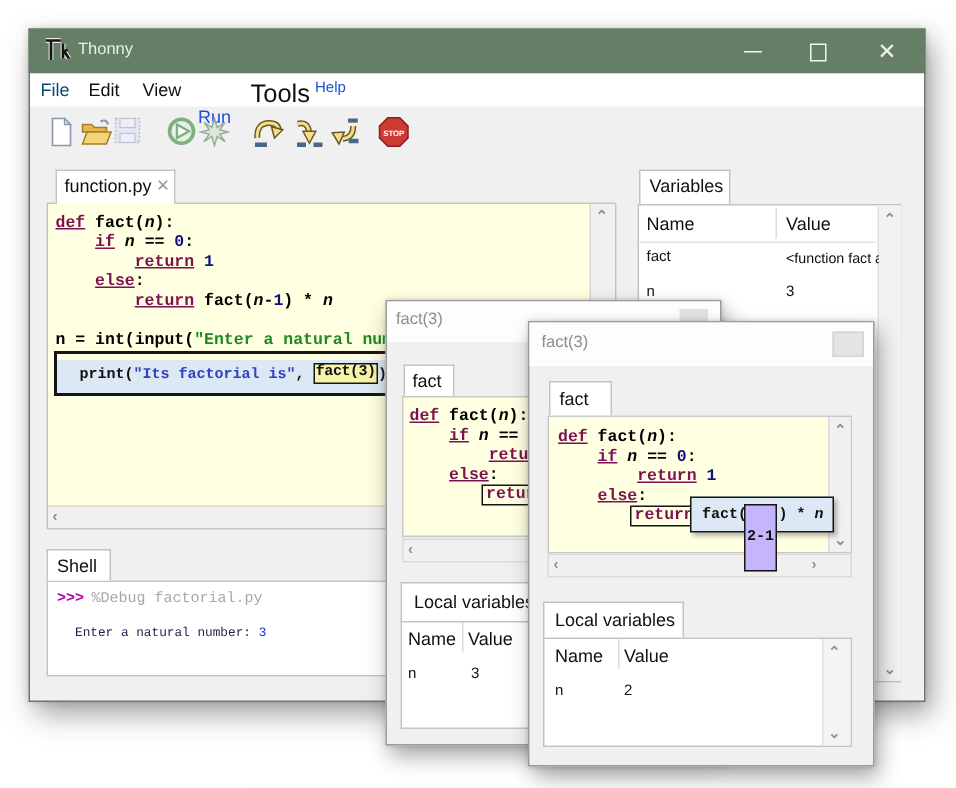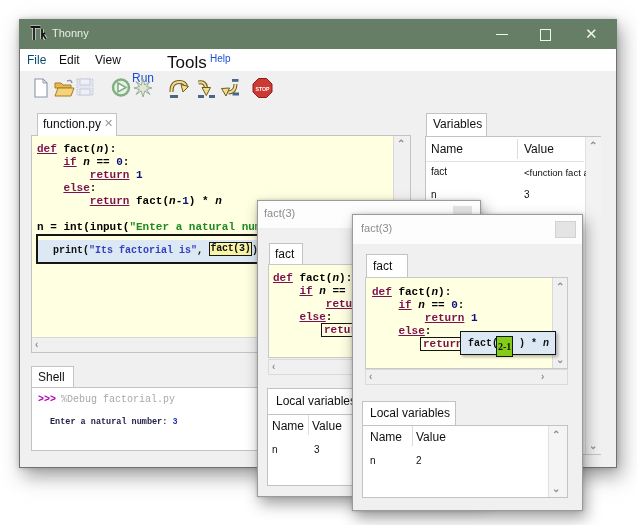--- a/index.html
+++ b/index.html
@@ -158,21 +158,21 @@
 <div class="abs" style="left:524px; top:189px; z-index:3; font-size:10px; color:#101010;">3</div>
 
 <div class="abs" style="left:31px; top:366px; width:43px; height:21px; background:#ffffff;
   border:1px solid #c3c3c3; border-bottom:none; z-index:3;"></div>
 <div class="abs" style="left:38px; top:370px; z-index:4; font-size:12px; color:#101010;">Shell</div>
 
 <div class="abs" style="left:31px; top:387px; width:381px; height:64px; background:#ffffff;
   border:1px solid #c3c3c3; z-index:2;"></div>
 <div class="abs mono" style="left:38px; top:394px; z-index:3; font-size:10px; font-weight:bold; color:#b000b0;">&gt;&gt;&gt;</div>
 <div class="abs mono" style="left:61px; top:394px; z-index:3; font-size:10px; color:#a8a8a8;">%Debug factorial.py</div>
-<div class="abs mono" style="left:50px; top:417px; z-index:3; font-size:8.5px; font-weight:bold; color:#24244a;text-align:center;">Enter a natural number: <span style="color:#2233bb;">3</span></div>
+<div class="abs mono" style="left:50px; top:417px; z-index:3; font-size:8.5px; font-weight:normal; color:#24244a;text-align:center;">Enter a natural number: <span style="color:#2233bb;">3</span></div>
 
 <div class="abs" style="left:257px; top:200px; width:224px; height:297px; background:#f0f0f0;
   border:1px solid #9b9b9b; box-shadow:3px 7px 14px rgba(60,60,60,.48), 0 0 3px rgba(100,100,100,.3); z-index:10;"></div>
 <div class="abs" style="left:258px; top:201px; width:222px; height:27px; background:#fdfdfd; z-index:11;"></div>
 <div class="abs ttl" style="left:264px; top:207px; z-index:12;">fact(3)</div>
 <div class="abs" style="left:453px; top:206px; width:19px; height:15px; background:#e2e2e2; z-index:12;"></div>
 
 <div class="abs" style="left:269px; top:243px; width:34px; height:21px; background:#ffffff;
   border:1px solid #c3c3c3; border-bottom:none; z-index:11;"></div>
 <div class="abs" style="left:275px; top:247px; z-index:12; font-size:12px; color:#101010;">fact</div>
@@ -225,21 +225,21 @@
         <span class="kw">return</span> <span class="num">1</span>
     <span class="kw">else</span>:</div>
 <div class="abs mono" style="left:420px; top:337px; z-index:22; font-size:11px; font-weight:bold;
   color:#7c1050; border:1.5px solid #151515; line-height:12px; padding:0 2px;">return</div>
 
 <div class="abs" style="left:460px; top:331px; width:96px; height:24px; border:1.5px solid #151515;
   background:#dce9f4; box-shadow:2px 2px 3px rgba(0,0,0,.28); z-index:23;"></div>
 <div class="abs mono" style="left:468px; top:338px; z-index:24; font-size:10px; font-weight:bold; color:#111;
   white-space:pre;">fact(</div>
 <div class="abs mono" style="left:496px; top:336px; z-index:24; font-size:10px; font-weight:bold; color:#111;
-  background:#84cc16; border:1.5px solid #151515; line-height:11px; padding:4px 1px;font-family:Liberation Serif, serif;">2-1</div>
+  background:#c4b5fd; border:1.5px solid #151515; line-height:11px; padding:16px 1px;">2-1</div>
 <div class="abs mono" style="left:519px; top:338px; z-index:24; font-size:10px; font-weight:bold; color:#111;
   white-space:pre;">) * <span class="it">n</span></div>
 
 <div class="abs" style="left:365px; top:369px; width:203px; height:16px; background:#f0f0f0;
   border:1px solid #dadada; z-index:21;"></div>
 <div class="abs chev" style="left:369px; top:371px; z-index:22; font-size:10px;">‹</div>
 <div class="abs chev" style="left:541px; top:371px; z-index:22; font-size:10px;">›</div>
 
 <div class="abs" style="left:362px; top:401px; width:94px; height:24px; background:#ffffff;
   border:1px solid #c3c3c3; border-bottom:none; z-index:21;"></div>

